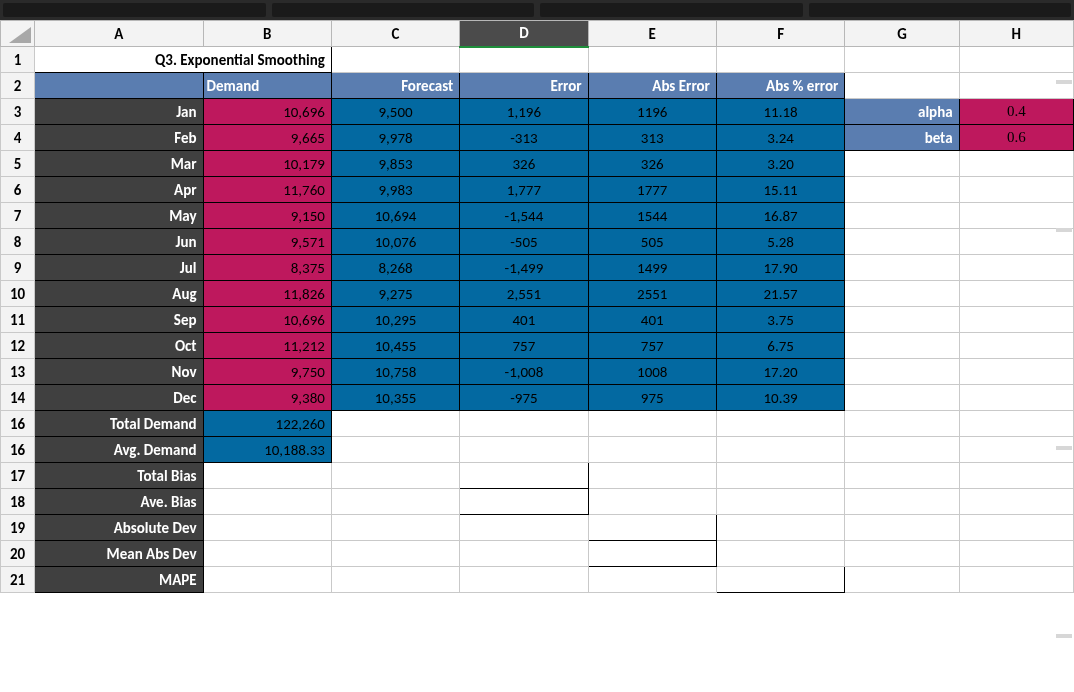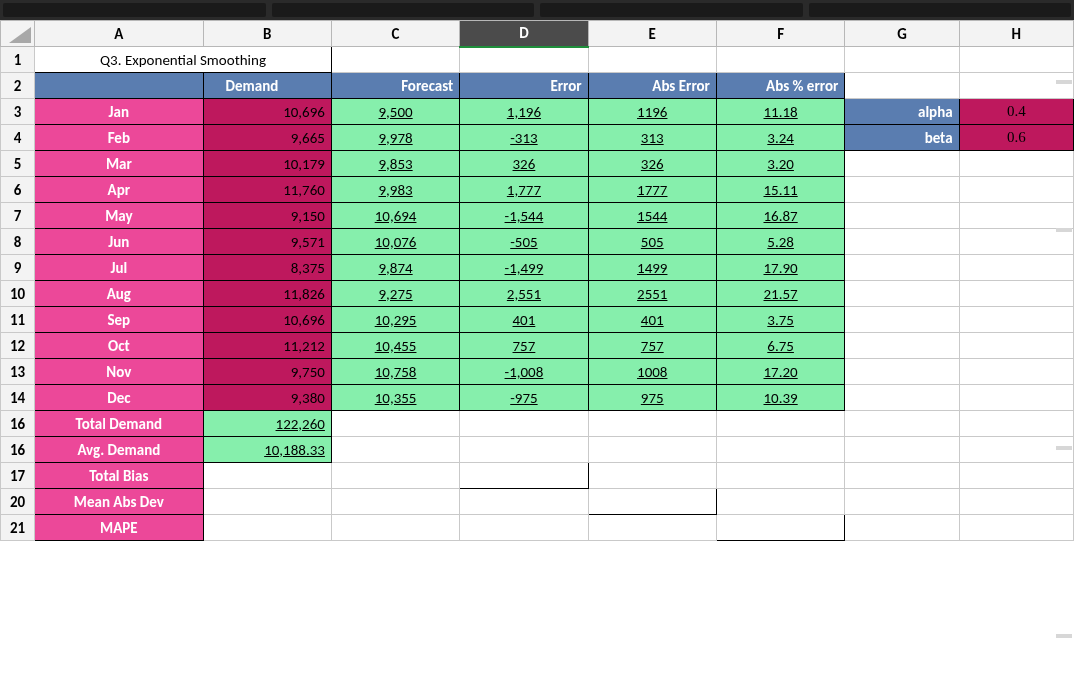--- a/index.html
+++ b/index.html
@@ -74,51 +74,50 @@
     background: #f3f3f3;
     font-weight: 700;
     text-align: center;
     width: 34px;
     border: 1px solid #b7b7b7;
   }
   
   td.blank { background: #fff; border: 1px solid #e9e9e9; }
   td.border-strong { border: 1px solid #000 !important; }
   .title-cell {
-    font-weight: 400;
-    text-align: center;
+    font-weight: 700;
+    text-align: right;
     margin-top: 16px;
   }
   .hdr-blue {
     background: #5a7db0;
     color: #fff;
     font-weight: 700;
     text-align: right;
     border: 1px solid #000 !important;
   }
-  .hdr-blue.left { text-align: left; padding-left: 22px; margin-left: 7px; }
+  .hdr-blue.left { text-align: left; padding-left: 3px; margin-left: 7px; }
   .label-blue {
-    background: #ec4899;
+    background: #404040;
     color: #fff;
     font-weight: 700;
-    text-align: center;
+    text-align: right;
     padding-left: 6px;
     border: 1px solid #000 !important;
   }
   .val-white {
     background: #be185d;
     text-align: right;
     border: 1px solid #000 !important;
   }
   .val-white.center { text-align: center; font-family: Liberation Serif, serif; }
   .val-yellow {
-    background: #86efac;
+    background: #0369a1;
     text-align: center;
     border: 1px solid #000 !important;
-    text-decoration: underline;
   }
   .val-yellow.right { text-align: right; }
   .empty-box {
     background: #fff;
     border: 1px solid #000 !important;
   }
   .colA { width: 168px; }
   .colB { width: 128px; }
   .colC { width: 128px; }
   .colD { width: 128px; }
@@ -268,21 +267,21 @@
       <td class="val-yellow">-505</td>
       <td class="val-yellow">505</td>
       <td class="val-yellow">5.28</td>
       <td class="blank"></td>
           <td class="blank"></td>
     </tr>
     <tr>
       <td class="rowhd">9</td>
       <td class="label-blue">Jul</td>
       <td class="val-white">8,375</td>
-      <td class="val-yellow">9,874</td>
+      <td class="val-yellow">8,268</td>
       <td class="val-yellow">-1,499</td>
       <td class="val-yellow">1499</td>
       <td class="val-yellow">17.90</td>
       <td class="blank"></td>
           <td class="blank"></td>
     </tr>
     <tr>
       <td class="rowhd">10</td>
       <td class="label-blue">Aug</td>
       <td class="val-white">11,826</td>
@@ -367,21 +366,43 @@
       <td class="label-blue">Total Bias</td>
       <td class="blank"></td>
       <td class="blank"></td>
       <td class="empty-box"></td>
       <td class="blank"></td>
       <td class="blank"></td>
       <td class="blank"></td>
       <td class="blank"></td>
     </tr>
 
-
+    <tr>
+      <td class="rowhd">18</td>
+      <td class="label-blue">Ave. Bias</td>
+      <td class="blank"></td>
+      <td class="blank"></td>
+      <td class="empty-box"></td>
+      <td class="blank"></td>
+      <td class="blank"></td>
+      <td class="blank"></td>
+      <td class="blank"></td>
+    </tr>
+
+    <tr>
+      <td class="rowhd">19</td>
+      <td class="label-blue">Absolute Dev</td>
+      <td class="blank"></td>
+      <td class="blank"></td>
+      <td class="blank"></td>
+      <td class="empty-box"></td>
+      <td class="blank"></td>
+      <td class="blank"></td>
+      <td class="blank"></td>
+    </tr>
 
     <tr>
       <td class="rowhd">20</td>
       <td class="label-blue">Mean Abs Dev</td>
       <td class="blank"></td>
       <td class="blank"></td>
       <td class="blank"></td>
       <td class="empty-box"></td>
       <td class="blank"></td>
       <td class="blank"></td>

